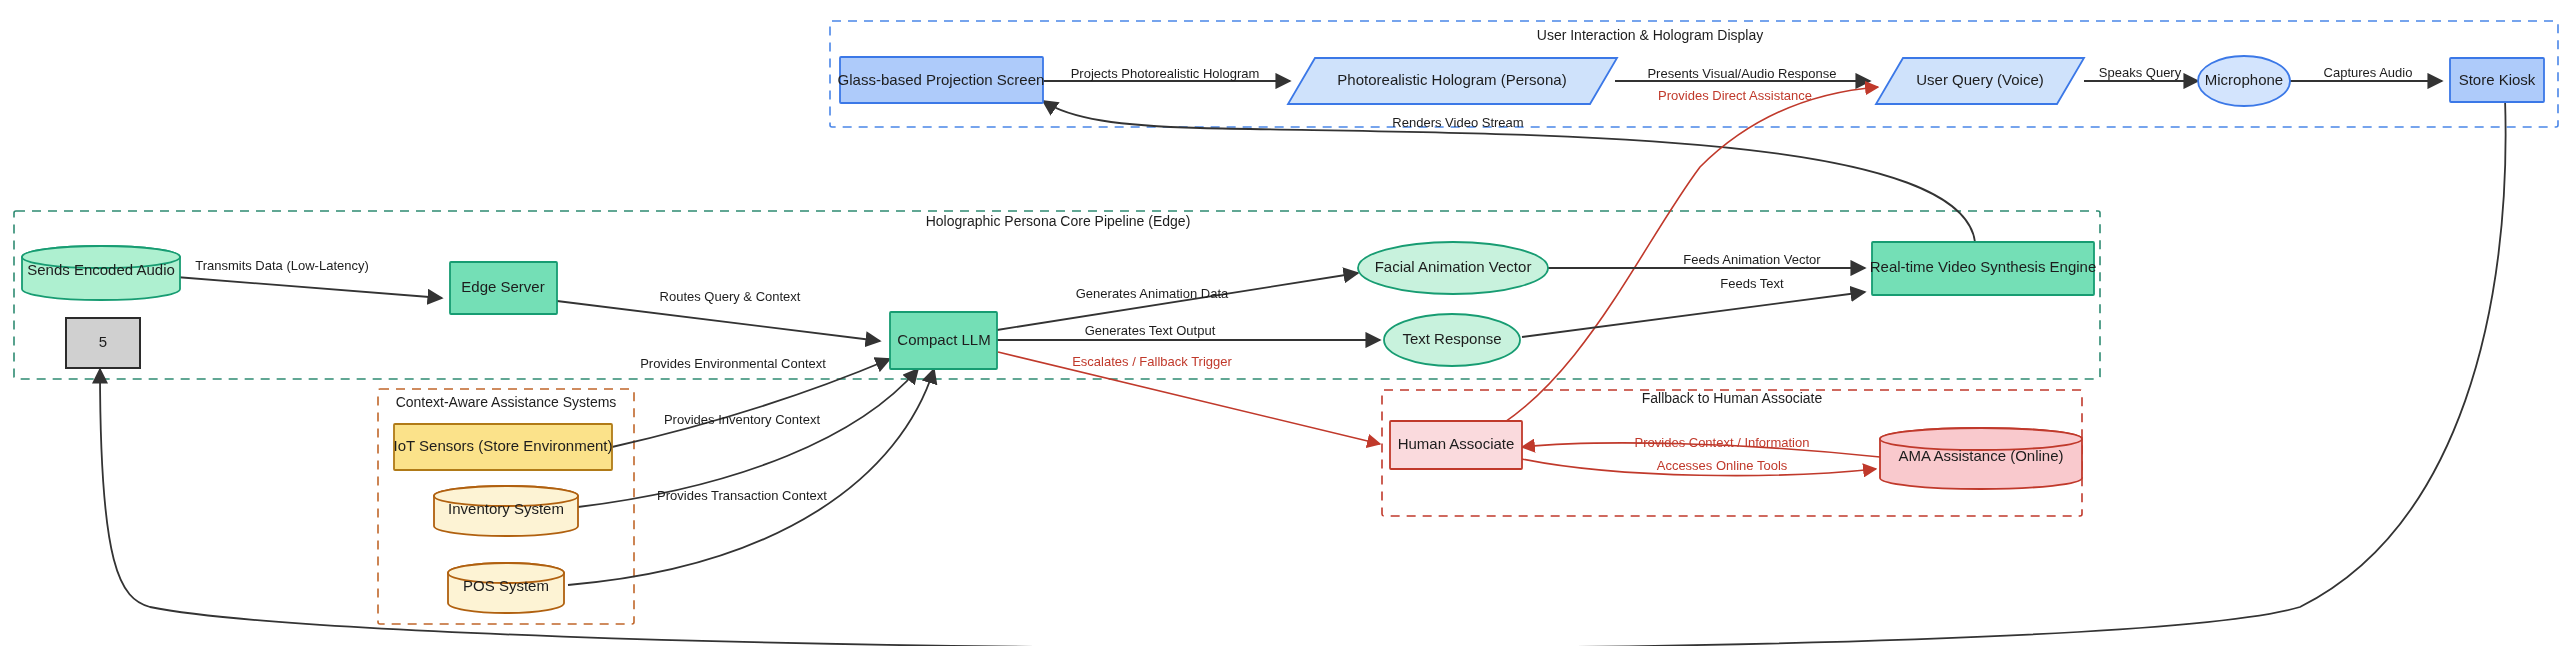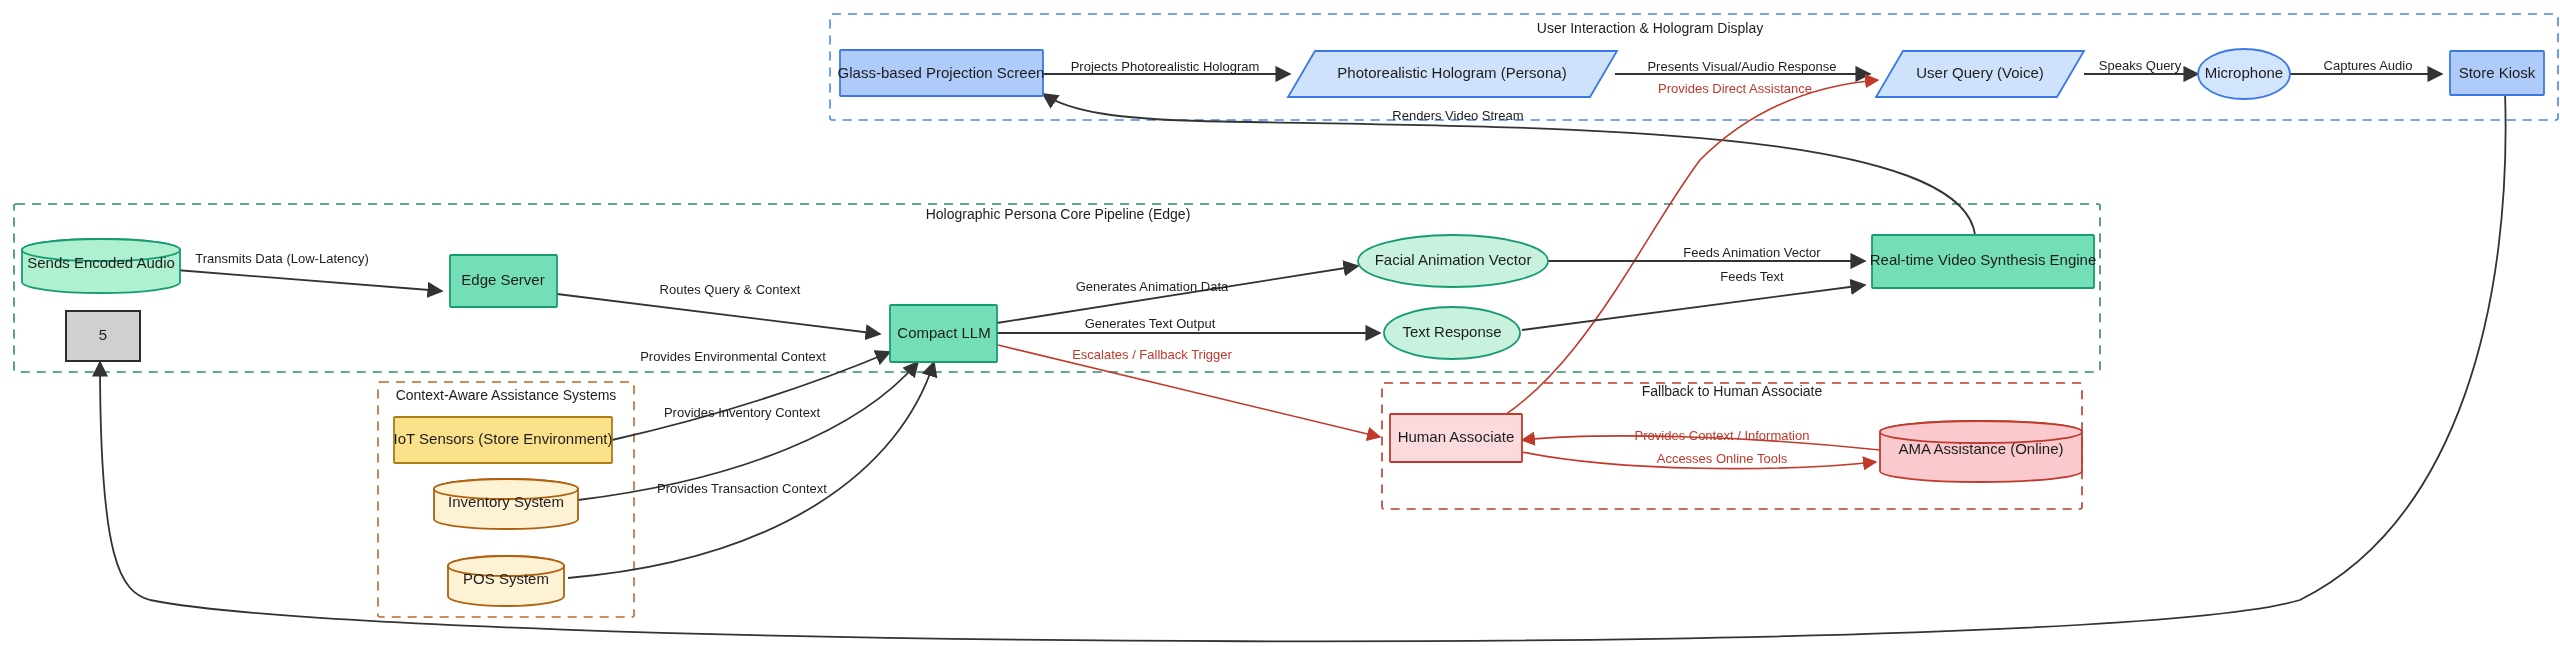--- a/index.html
+++ b/index.html
@@ -1,17 +1,17 @@
 <!DOCTYPE html>
 <html><head>
 <meta charset="utf-8">
 <style>
   html,body{margin:0;padding:0;background:#ffffff;}
   body{width:2560px;height:646px;overflow:hidden;font-family:"Liberation Sans",sans-serif;}
-  #stage{position:relative;width:2560px;height:604px;background:#fff;}
+  #stage{position:relative;width:2560px;height:604px;background:#fff;margin-top:7px;}
   svg#diagram{position:absolute;left:0;top:0;width:2560px;height:646px;}
 
   .node-label{font-family:"Liberation Sans",sans-serif;font-size:15px;fill:#1d1d1d;text-anchor:middle;dominant-baseline:middle;}
   .edge-label{font-family:"Liberation Sans",sans-serif;font-size:13px;fill:#1d1d1d;text-anchor:middle;dominant-baseline:middle;}
   .edge-label.red{fill:#c0392b;}
   .cluster-title{font-family:"Liberation Sans",sans-serif;font-size:14px;fill:#1d1d1d;text-anchor:middle;dominant-baseline:middle;}
 
   .edge{fill:none;stroke:#333333;stroke-width:1.8px;}
   .edge.red{stroke:#c0392b;stroke-width:1.6px;}
 

